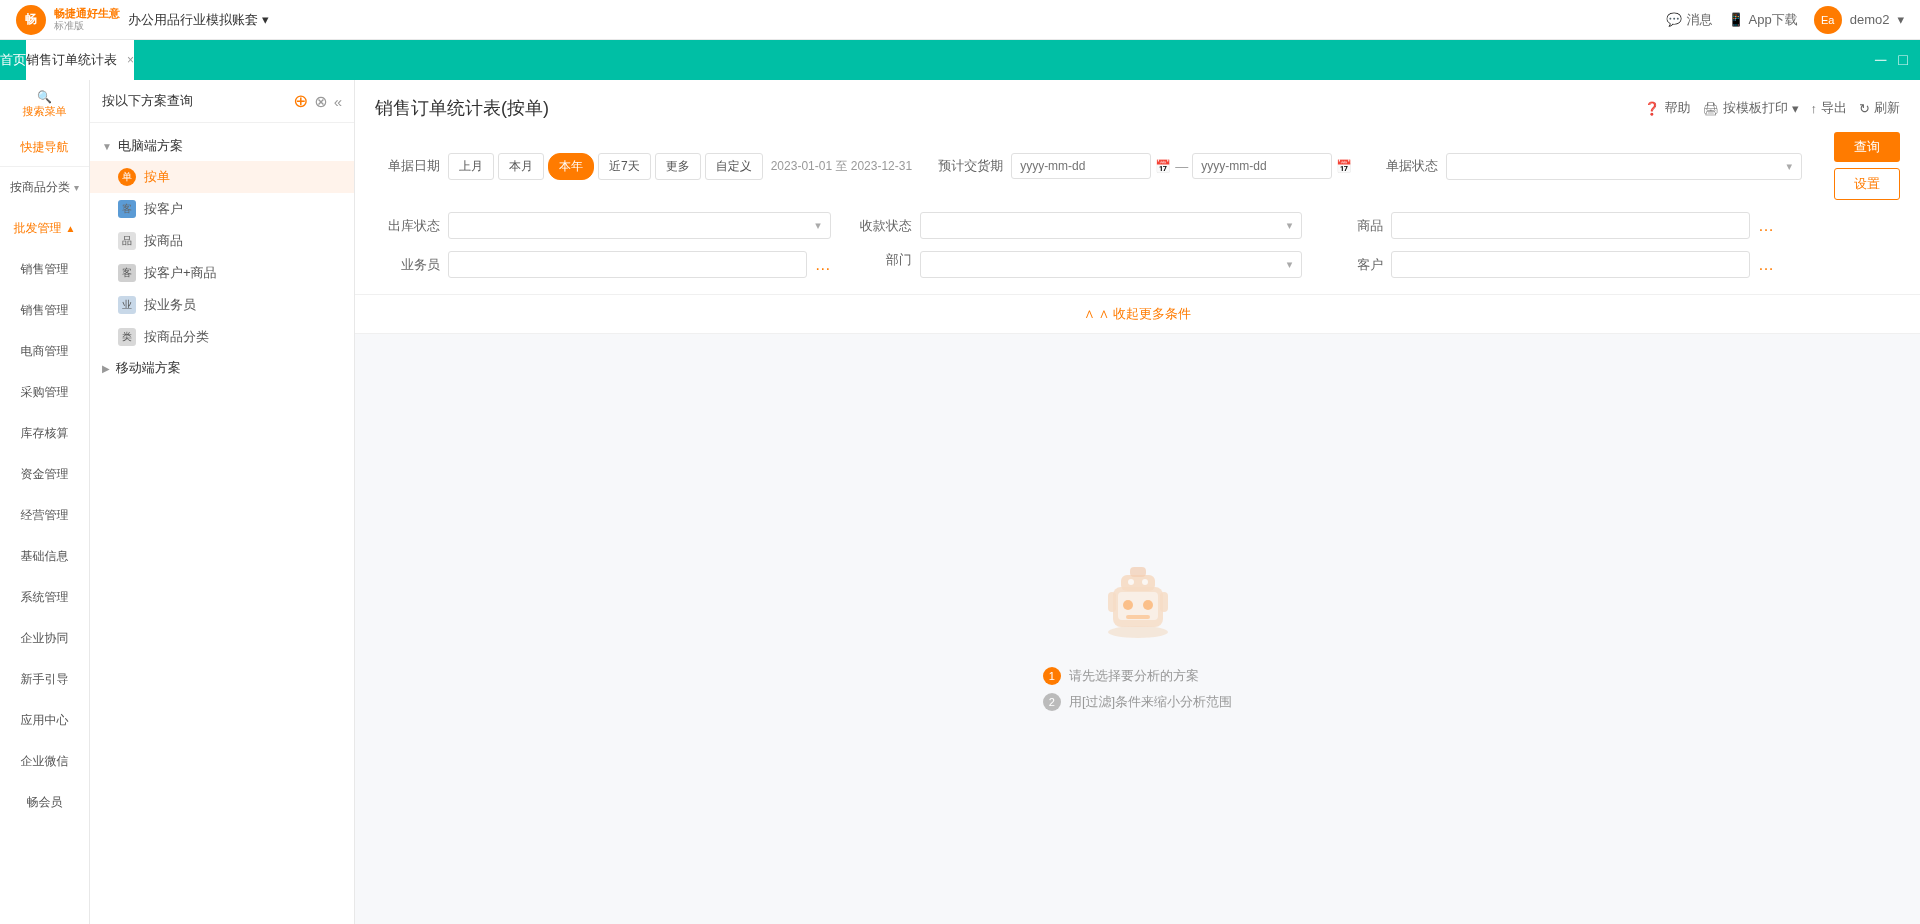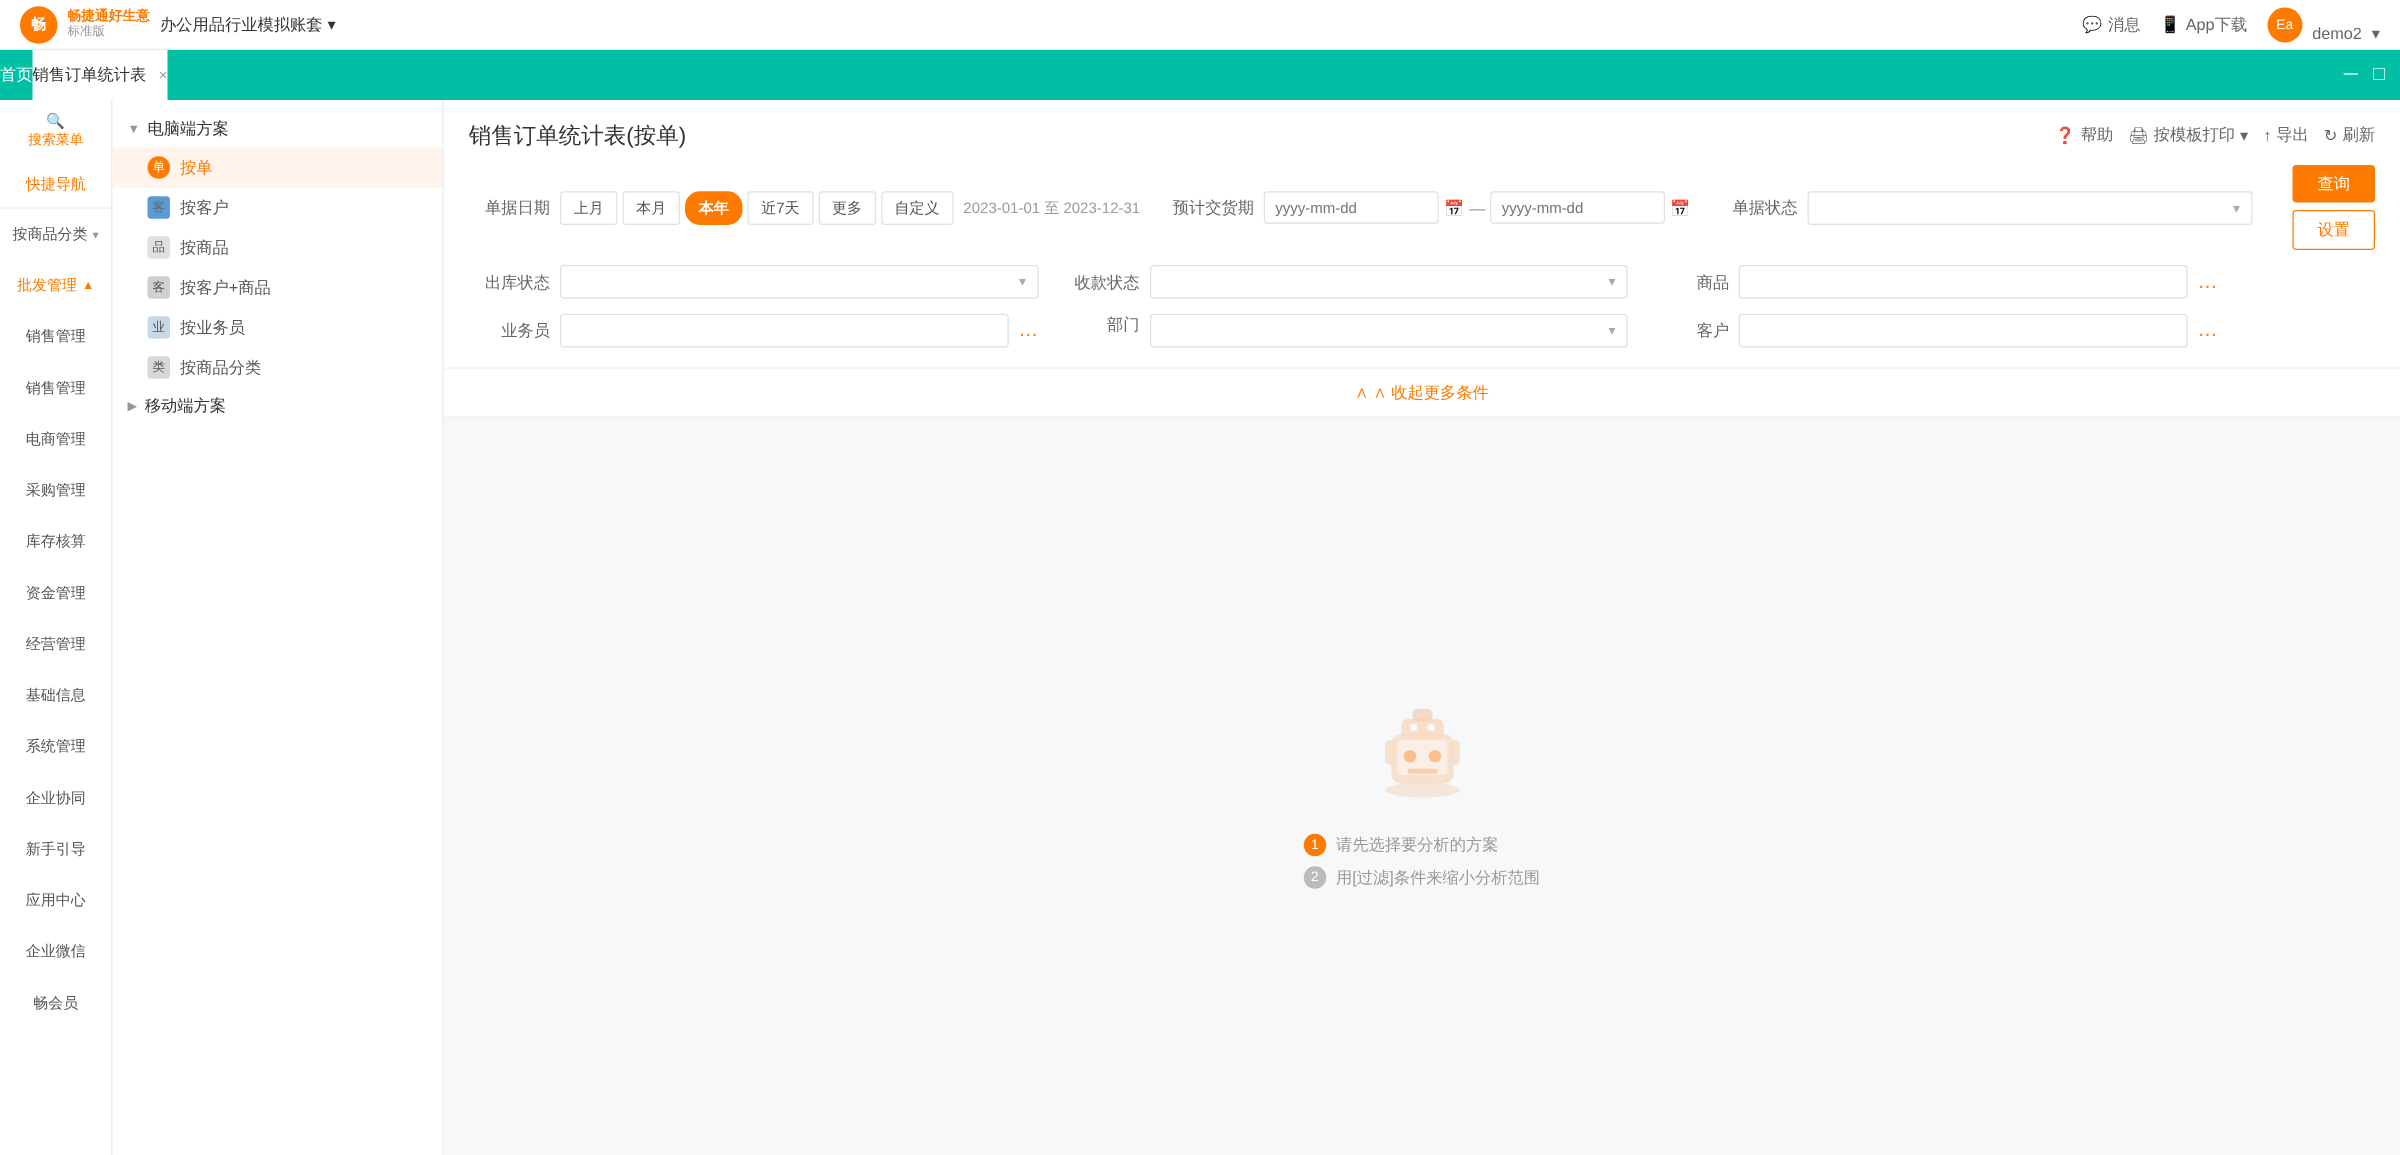--- a/index.html
+++ b/index.html
@@ -51,21 +51,21 @@
     .tree-item-icon { width: 18px; height: 18px; background: #ff7b00; border-radius: 50%; display: flex; align-items: center; justify-content: center; color: white; font-size: 10px; flex-shrink: 0; }
     .tree-item-icon.square { border-radius: 3px; background: #e0e0e0; color: #666; }
     .tree-item-icon.blue { background: #5b9bd5; }
 
     
     .filter-panel { flex: 1; background: #f7f8fa; display: flex; flex-direction: column; overflow: hidden; }
     .filter-bar-title { font-size: 18px; font-weight: 500; color: #333; margin-bottom: 12px; display: flex; align-items: center; justify-content: space-between; }
     .filter-bar-actions { display: flex; gap: 12px; align-items: center; font-size: 13px; }
     .filter-bar-action { display: flex; align-items: center; gap: 4px; color: #666; cursor: pointer; }
     .filter-date-btn { padding: 4px 10px; border: 1px solid #e0e0e0; border-radius: 3px; cursor: pointer; font-size: 12px; color: #555; background: #fff; }
-    .filter-date-btn.active { background: #ff7b00; color: white; border-color: #ff7b00; border-radius: 12px; font-weight: bold; }
+    .filter-date-btn.active { background: #ff7b00; color: white; border-color: #ff7b00; border-radius: 12px; }
     .filter-input { flex: 1; border: 1px solid #e0e0e0; border-radius: 3px; padding: 5px 10px; font-size: 13px; outline: none; background: #fff; color: #333; }
     .filter-select-wrap { flex: 1; position: relative; display: flex; align-items: center; }
     .filter-select-wrap select { width: 100%; border: 1px solid #e0e0e0; border-radius: 3px; padding: 5px 30px 5px 10px; font-size: 13px; outline: none; background: #fff; color: #333; appearance: none; cursor: pointer; }
     .filter-select-wrap .chevron { position: absolute; right: 10px; color: #aaa; pointer-events: none; font-size: 11px; }
     .filter-date-input { border: 1px solid #e0e0e0; border-radius: 3px; padding: 5px 8px; font-size: 12px; color: #999; background: #fff; width: 140px; outline: none; }
 
     
     .action-btns { display: flex; flex-direction: column; gap: 6px; margin-left: 16px; }
     .btn-query { background: #ff7b00; color: white; border: none; border-radius: 3px; padding: 6px 20px; cursor: pointer; font-size: 13px; }
     .btn-settings { background: #fff; color: #ff7b00; border: 1px solid #ff7b00; border-radius: 3px; padding: 6px 16px; cursor: pointer; font-size: 13px; }
@@ -104,21 +104,21 @@
   </div>
   <div class="topbar-right">
     <div class="topbar-right-item">
       <span>💬</span>
       <span>消息</span>
     </div>
     <div class="topbar-right-item">
       <span>📱</span>
       <span>App下载</span>
     </div>
-    <div style="display:flex;align-items:flex-end;gap:8px;cursor:pointer;">
+    <div style="display:flex;align-items:center;gap:8px;cursor:pointer;">
       <div class="user-avatar">
         <span>Ea</span>
       </div>
       <span>demo2</span>
       <span>▾</span>
     </div>
   </div>
 </div>
 
 <div class="nav-tabs">
@@ -193,20 +193,28 @@
       <span>企业微信</span>
     </div>
     <div class="sidebar-item">
       <span>畅会员</span>
     </div>
   </div>
 
   <div class="content">
 
     <div class="solution-panel">
+      <div class="solution-header">
+        <span class="solution-header-title">按以下方案查询</span>
+        <div class="solution-header-actions">
+          <span class="solution-header-action" style="color:#ff7b00;font-size:18px;">⊕</span>
+          <span class="solution-header-action" style="font-size:16px;">⊗</span>
+          <span class="solution-header-action" style="font-size:15px;">«</span>
+        </div>
+      </div>
       <div class="solution-tree">
 
         <div class="tree-group">
           <div class="tree-group-header">
             <span class="arrow">▼</span>
             <span>电脑端方案</span>
           </div>
           <div class="tree-item active">
             <div class="tree-item-icon" style="background:#ff7b00;">单</div>
             <span>按单</span>

